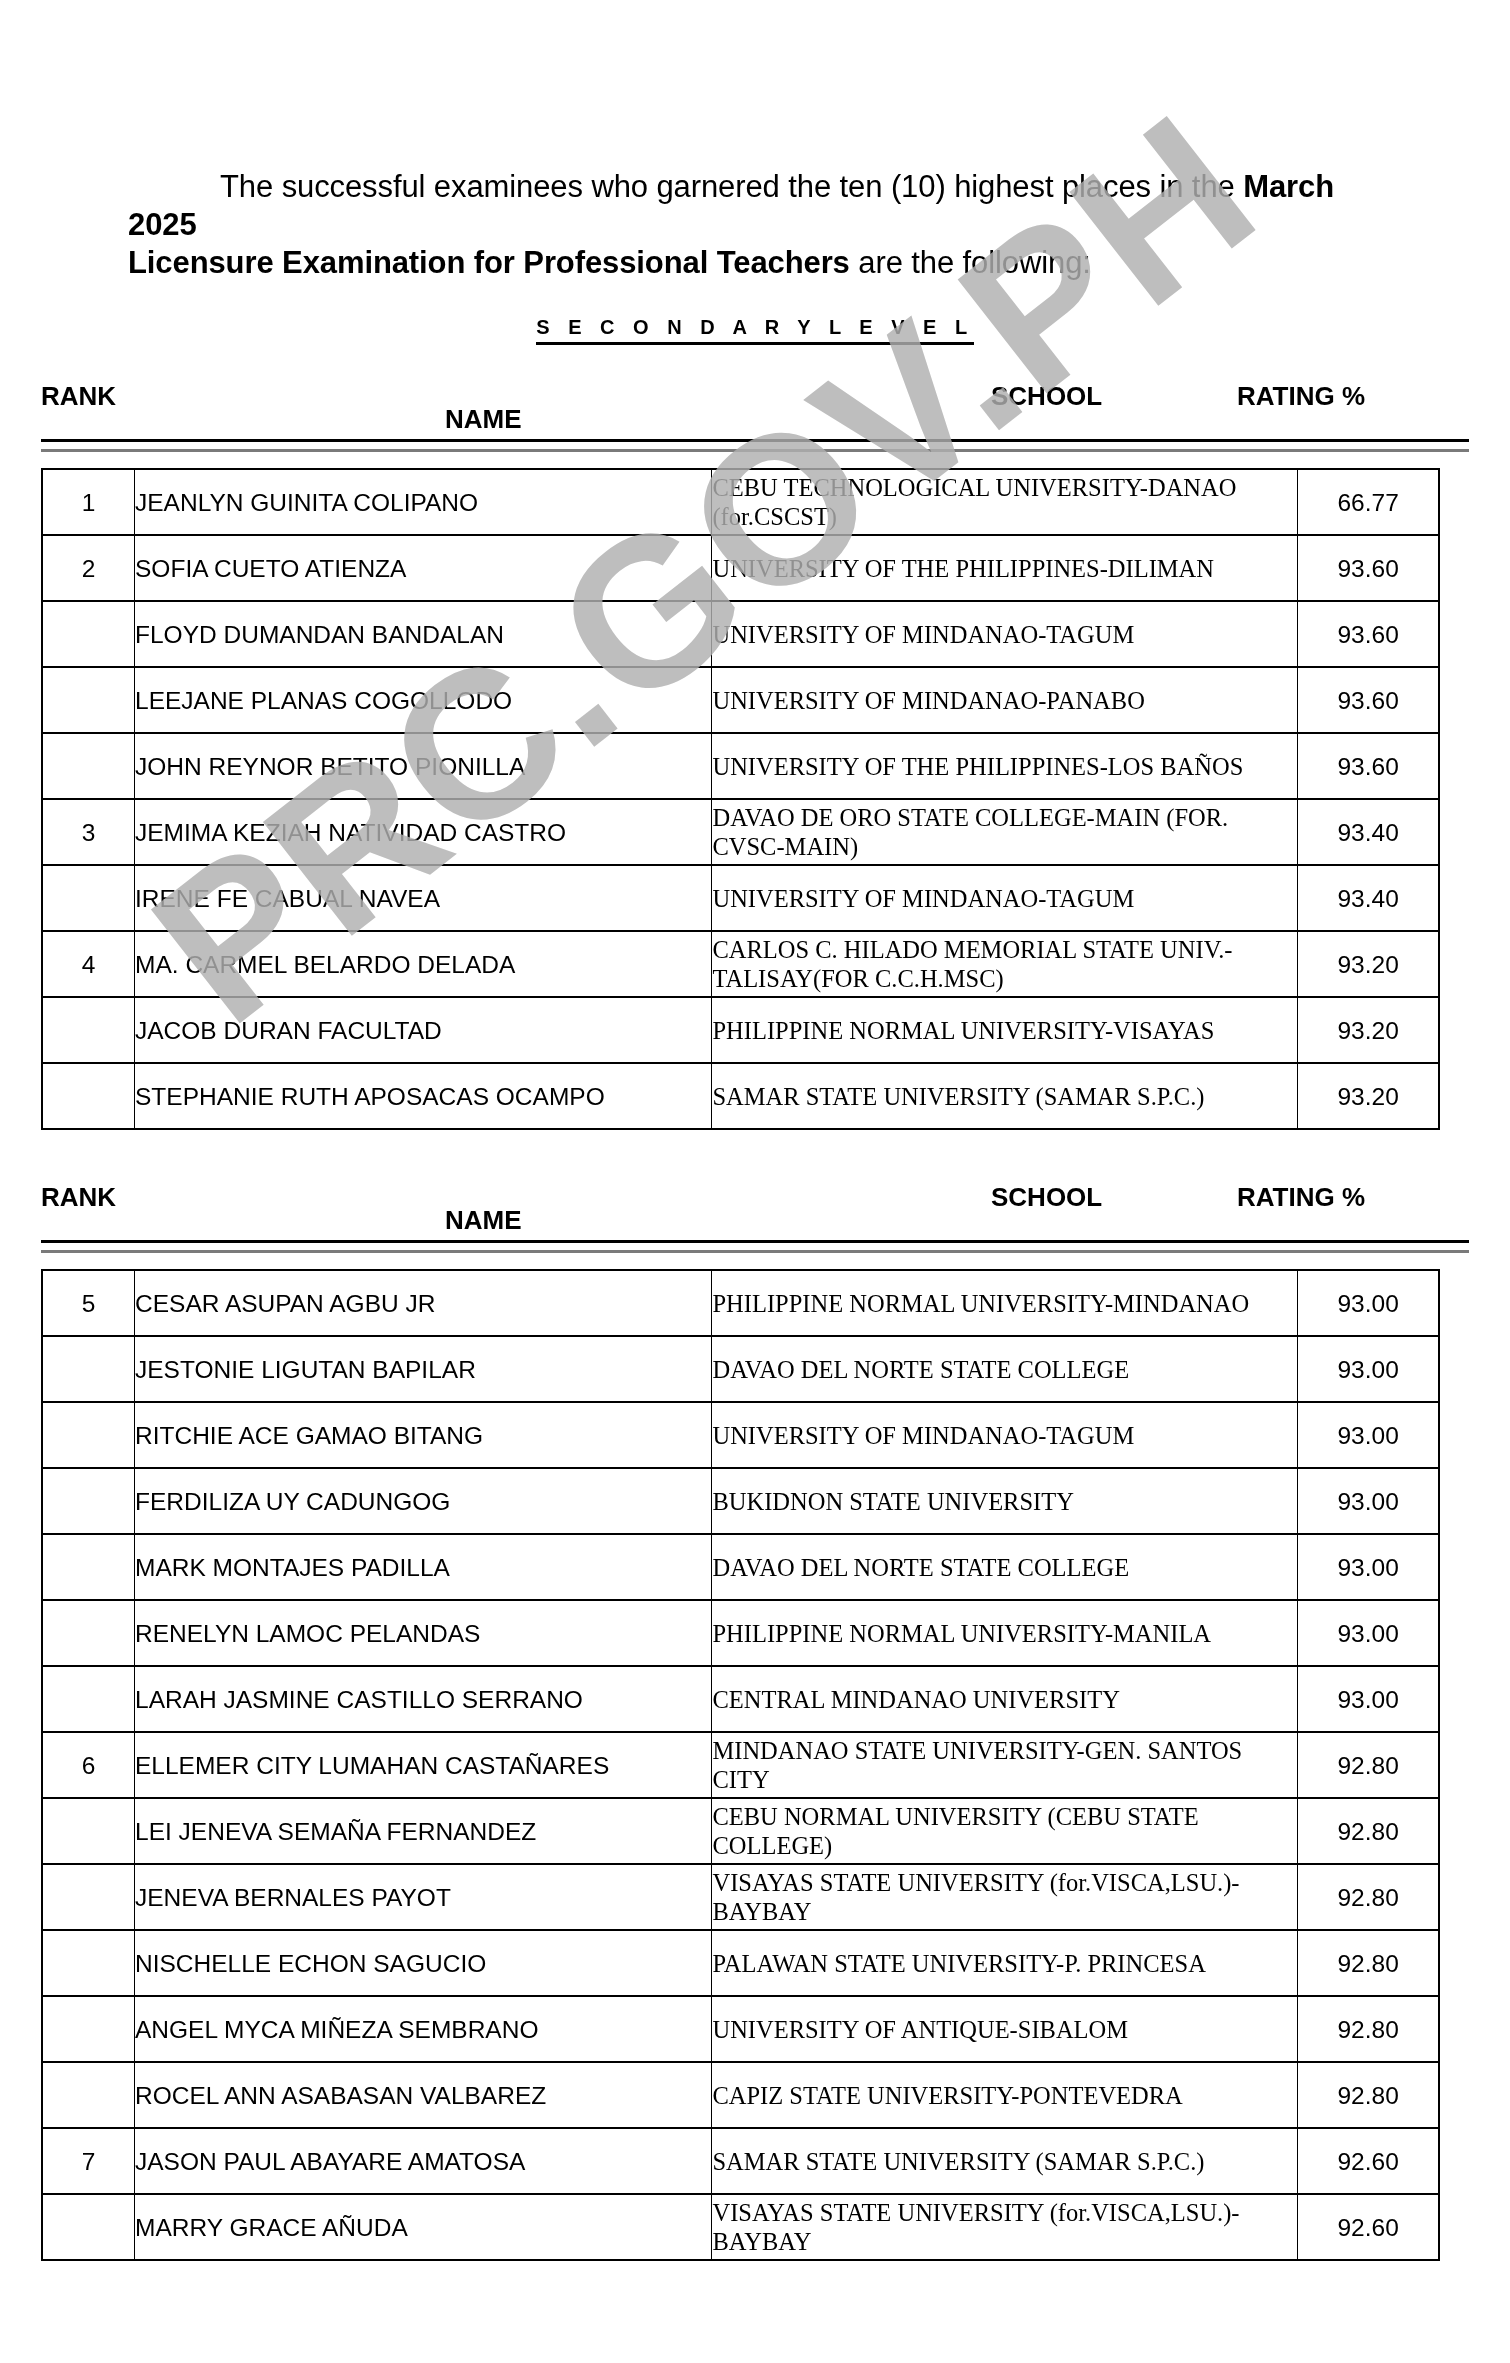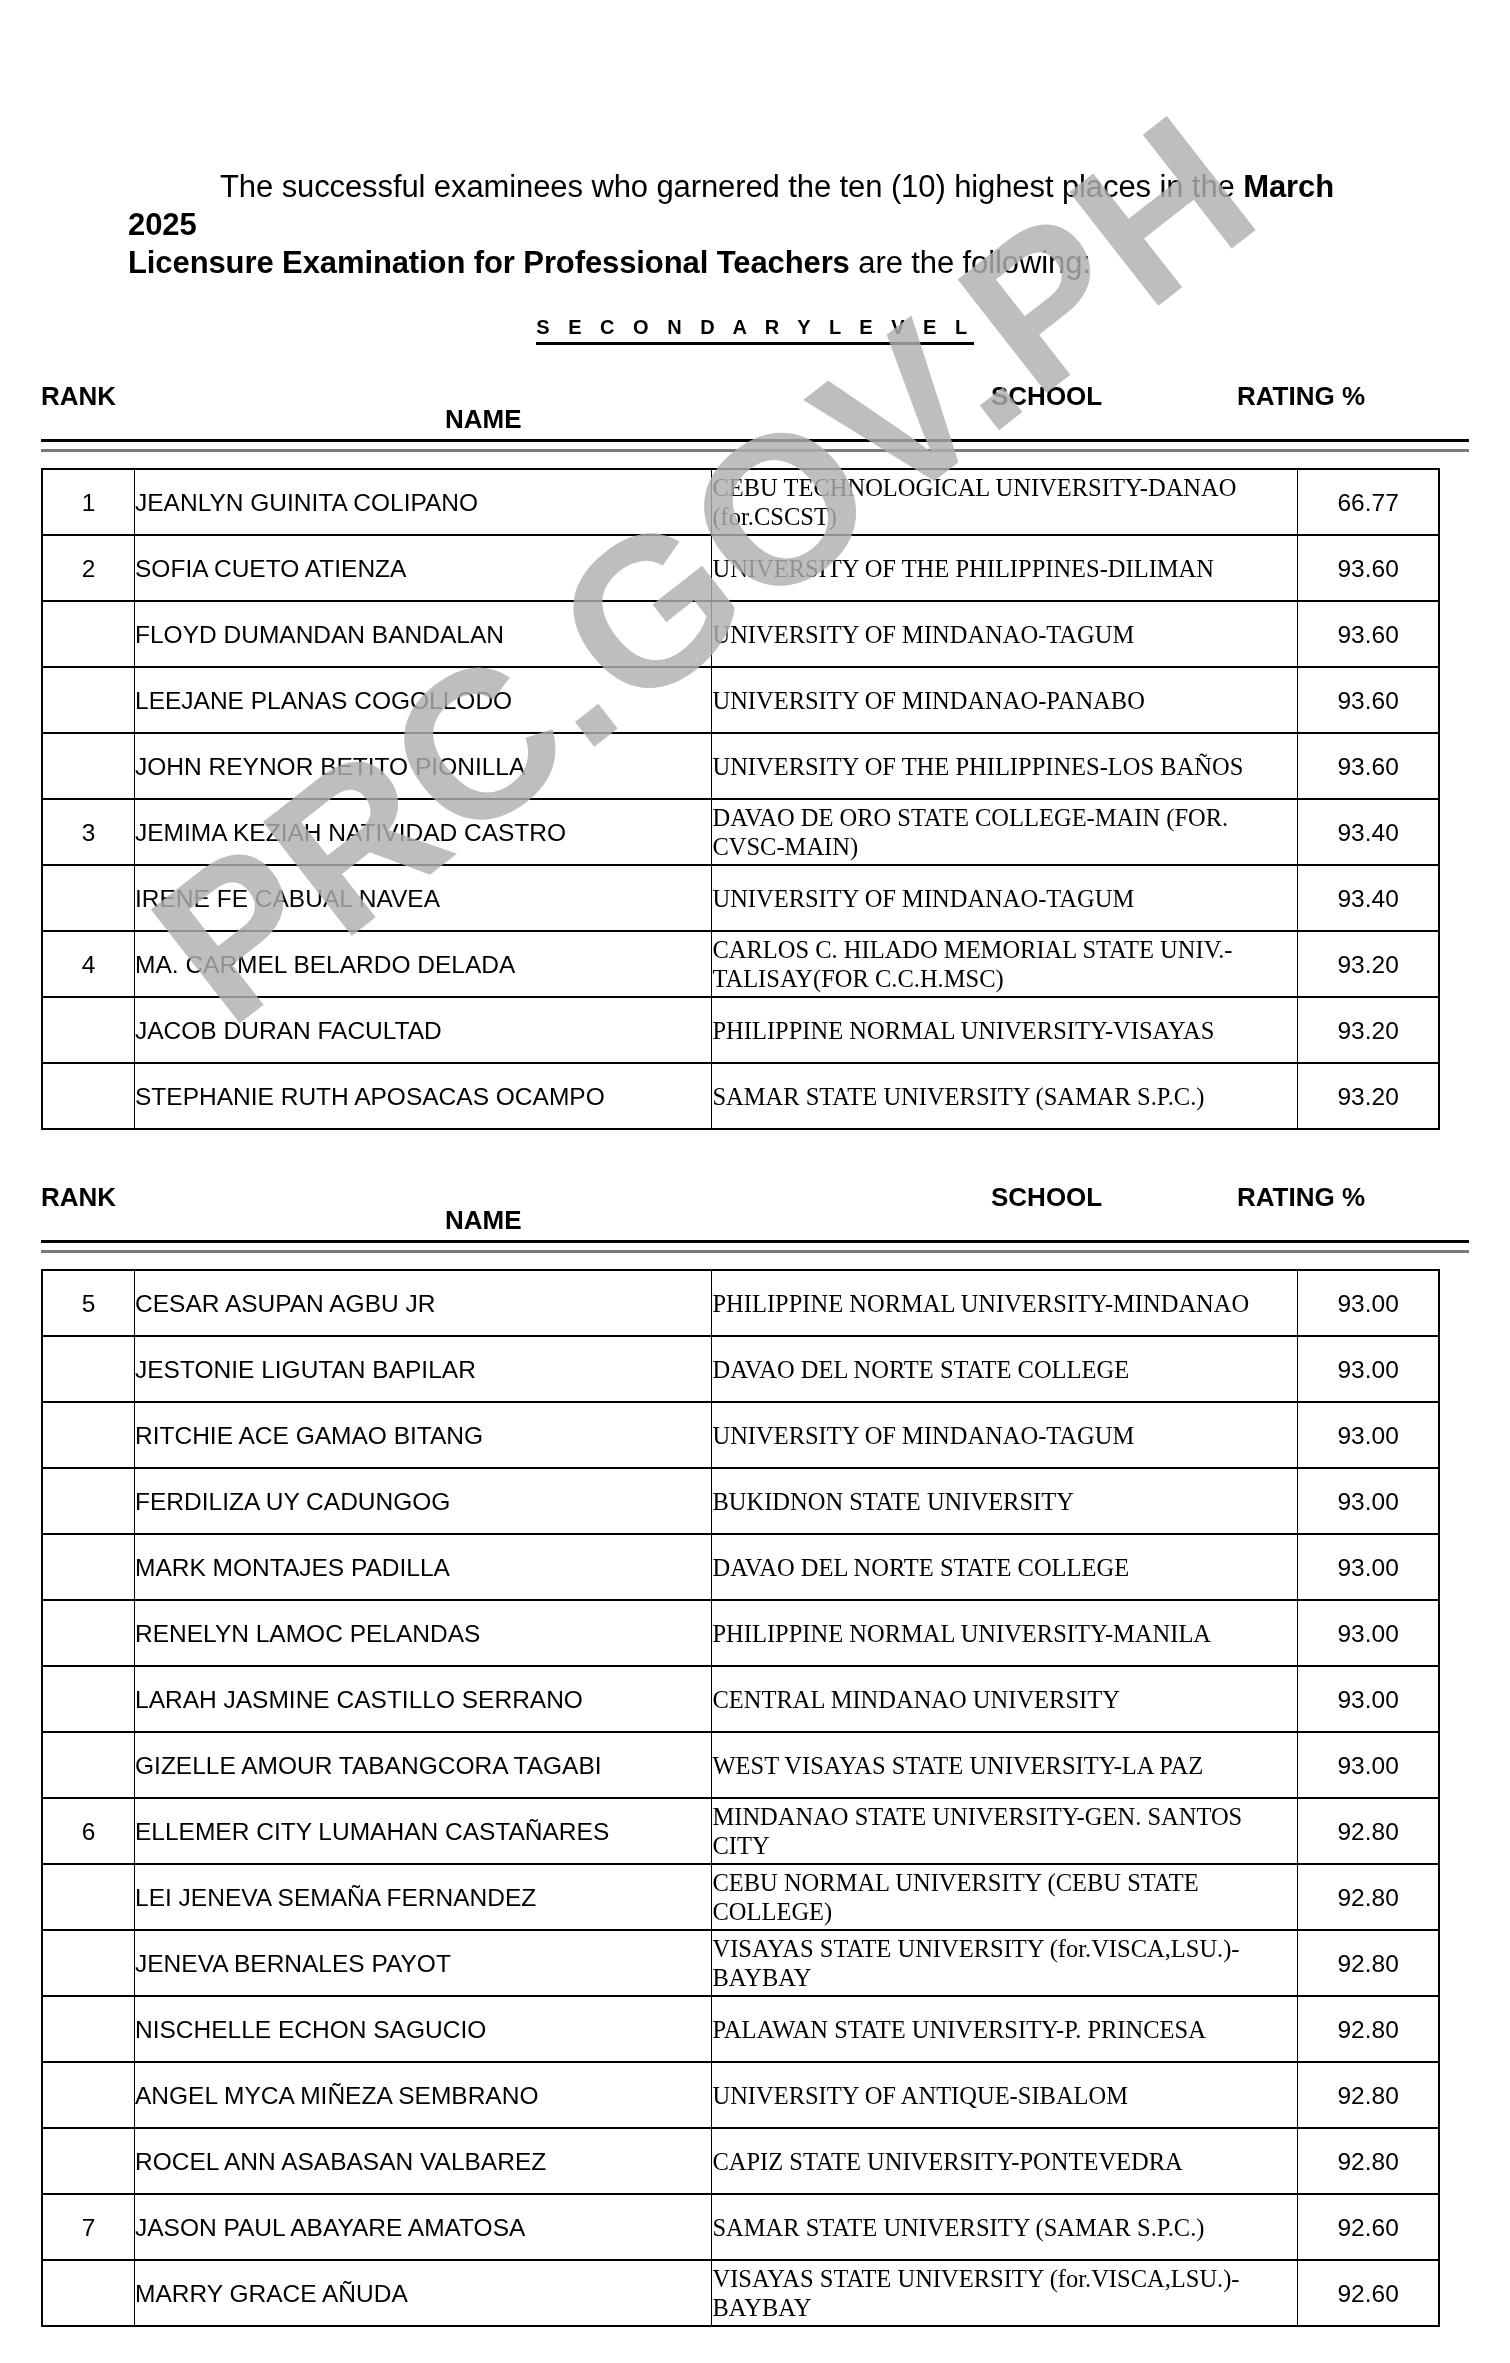--- a/index.html
+++ b/index.html
@@ -282,26 +282,20 @@
           <td class="c-school">PHILIPPINE NORMAL UNIVERSITY-MANILA</td>
           <td class="c-rating">93.00</td>
         </tr>
         <tr class="r1">
           <td class="c-rank"></td>
           <td class="c-name">LARAH JASMINE CASTILLO  SERRANO</td>
           <td class="c-school">CENTRAL MINDANAO UNIVERSITY</td>
           <td class="c-rating">93.00</td>
         </tr>
         <tr class="r2">
-          <td class="c-rank"></td>
-          <td class="c-name">GIZELLE AMOUR TABANGCORA  TAGABI</td>
-          <td class="c-school">WEST VISAYAS STATE UNIVERSITY-LA PAZ</td>
-          <td class="c-rating">93.00</td>
-        </tr>
-        <tr class="r2">
           <td class="c-rank">6</td>
           <td class="c-name">ELLEMER CITY LUMAHAN  CASTAÑARES</td>
           <td class="c-school">MINDANAO STATE UNIVERSITY-GEN. SANTOS CITY</td>
           <td class="c-rating">92.80</td>
         </tr>
         <tr class="r2">
           <td class="c-rank"></td>
           <td class="c-name">LEI JENEVA SEMAÑA  FERNANDEZ</td>
           <td class="c-school">CEBU NORMAL UNIVERSITY (CEBU STATE COLLEGE)</td>
           <td class="c-rating">92.80</td>

